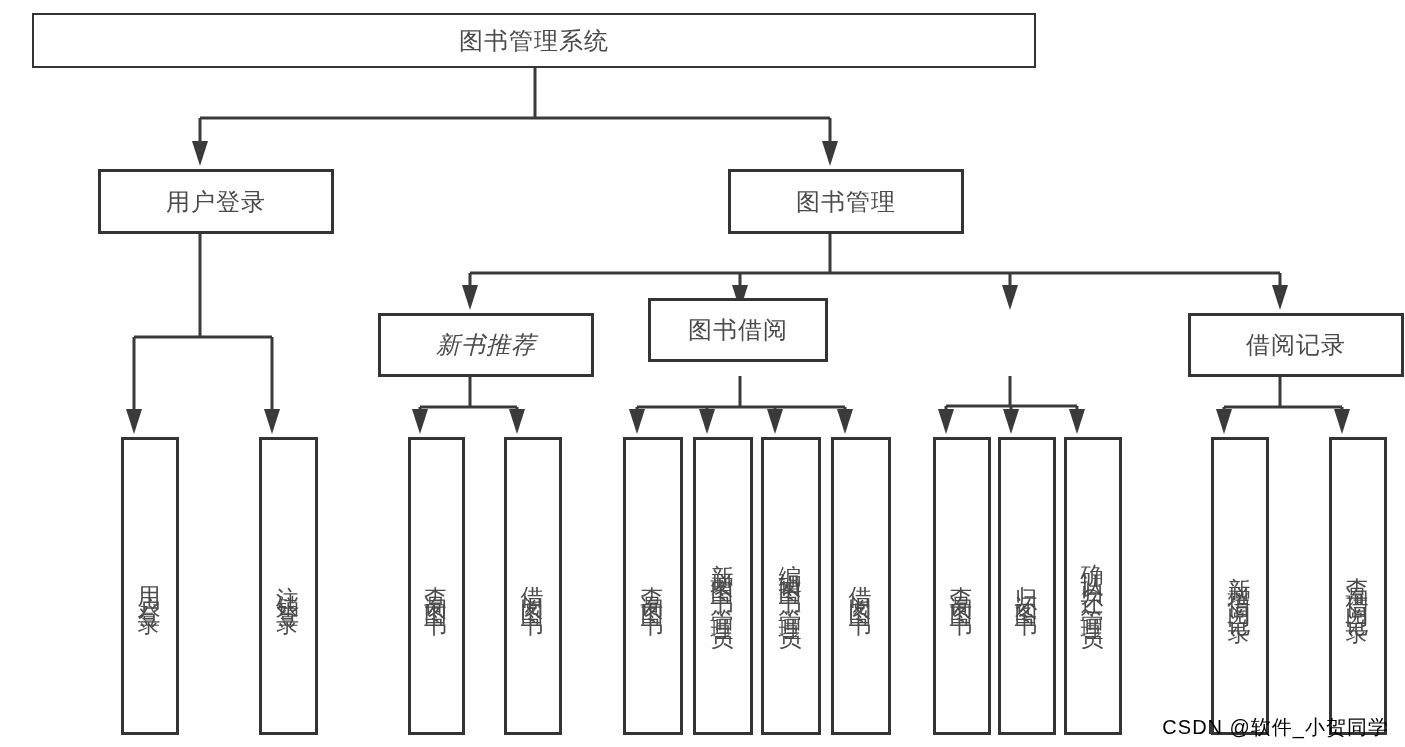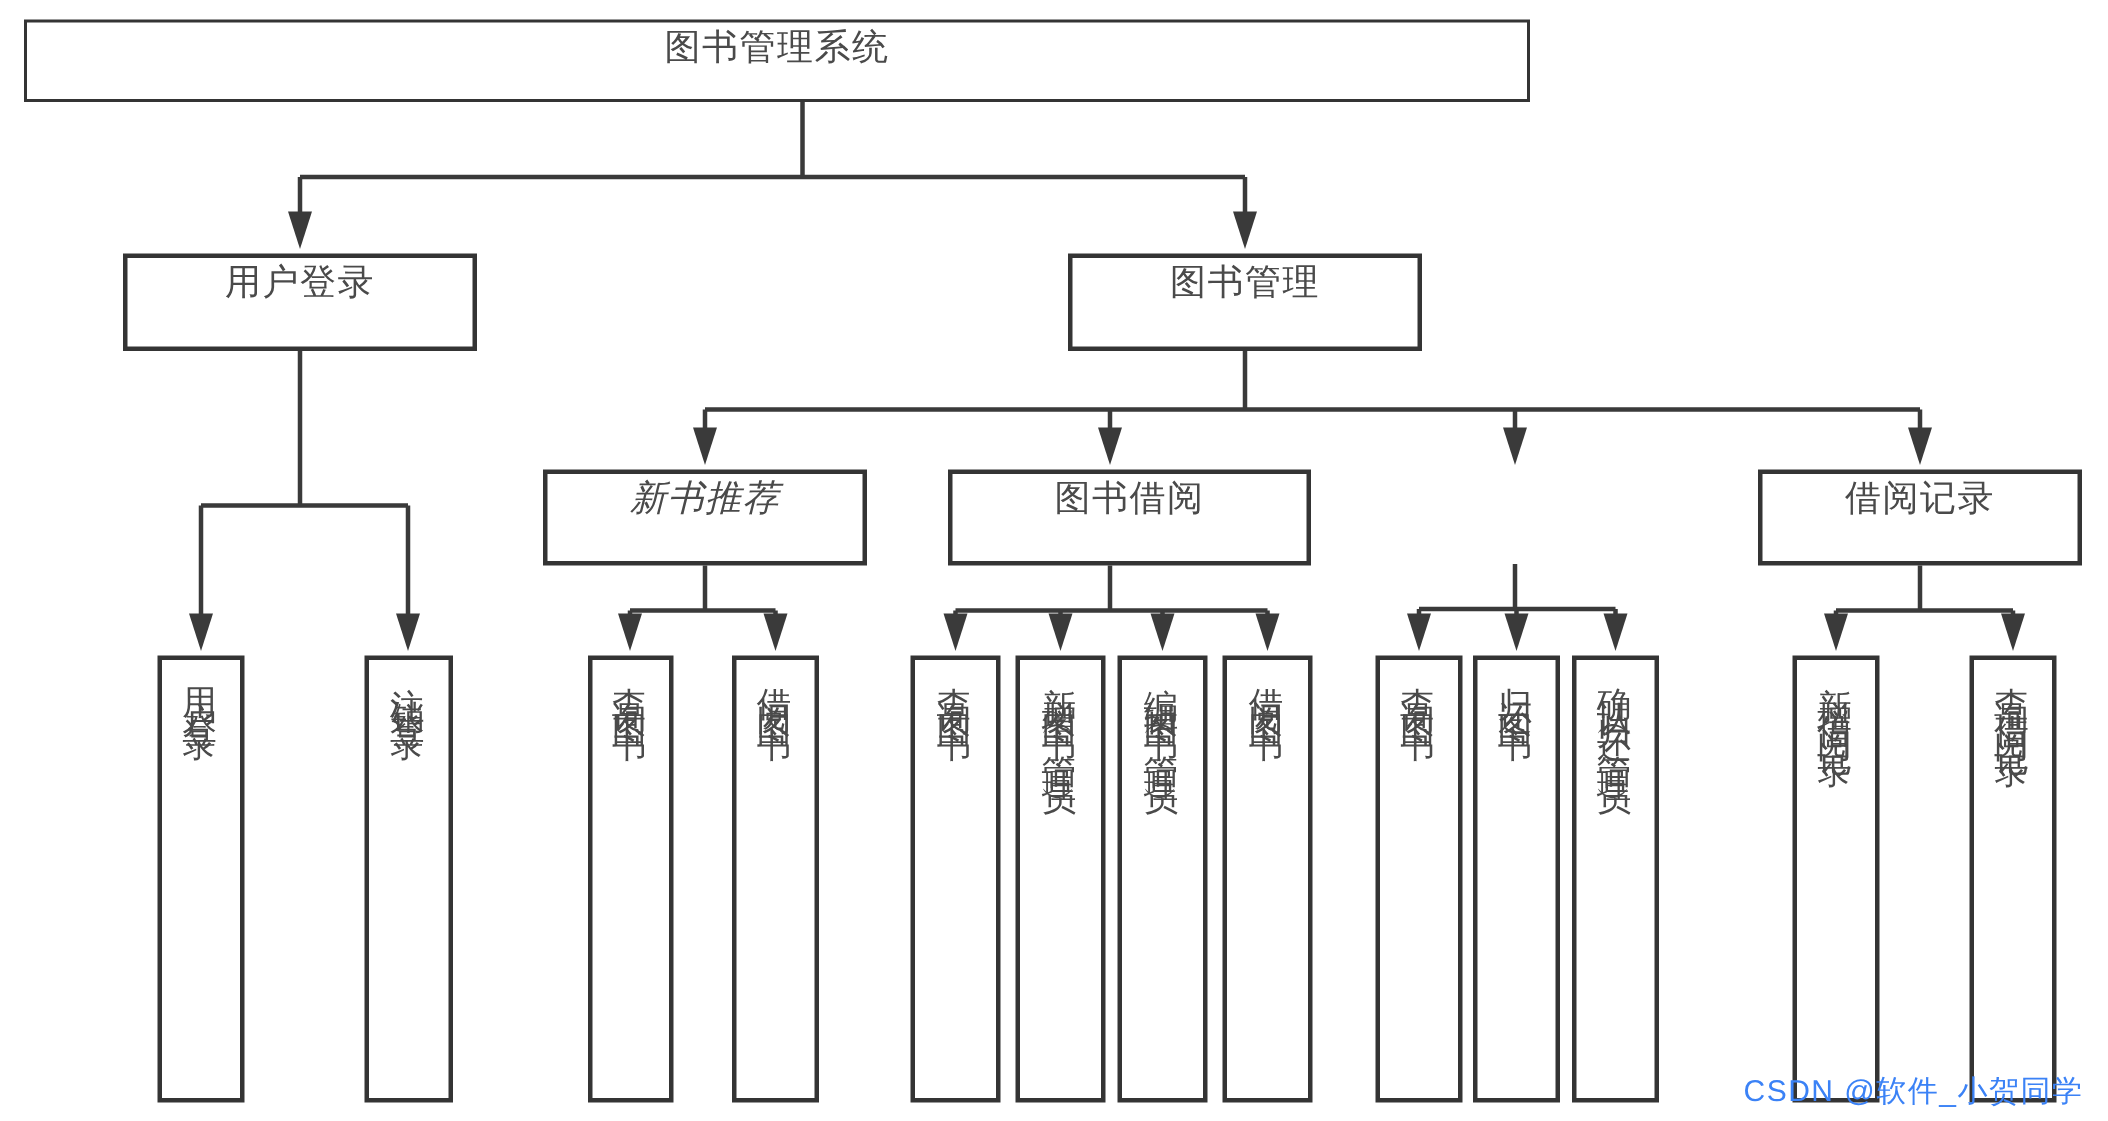--- a/index.html
+++ b/index.html
@@ -18,43 +18,45 @@
     position: absolute; left: 0; top: 0;
     width: 1405px; height: 747px;
     pointer-events: none;
   }
   .node {
     position: absolute;
     background: #ffffff;
     border: 3px solid #343434;
     box-sizing: border-box;
     display: flex;
+    align-items: center;
     justify-content: center;
     color: #4a4a4a;
+    margin-left: 16px;
   }
   .node.root { border-width: 2px; }
   .hlabel {
     font-size: 24px;
     color: #4a4a4a;
     white-space: nowrap;
     letter-spacing: 1px;
   }
   .vlabel {
     writing-mode: vertical-rl;
     font-size: 23px;
     letter-spacing: 9px;
     color: #4a4a4a;
     white-space: nowrap;
   }
   .watermark {
     position: absolute;
     right: 16px;
     top: 714px;
     font-size: 20px;
-    color: #3b82f6;
+    color: #000000;
     letter-spacing: 1px;
     white-space: nowrap;
     z-index: 5;
     text-align: right;
   }
 </style>
 </head>
 <body>
 
 <div id="stage">
@@ -113,21 +115,21 @@
   <div class="node" style="left:82px; top:169px; width:236px; height:65px;">
     <span class="hlabel">用户登录</span>
   </div>
   <div class="node" style="left:712px; top:169px; width:236px; height:65px;">
     <span class="hlabel">图书管理</span>
   </div>
 
   <div class="node" style="left:362px; top:313px; width:216px; height:64px;font-style:italic;">
     <span class="hlabel">新书推荐</span>
   </div>
-  <div class="node" style="left:632px; top:313px; width:242px; height:64px;">
+  <div class="node" style="left:632px; top:298px; width:180px; height:64px;">
     <span class="hlabel">图书借阅</span>
   </div>
   <div class="node" style="left:1172px; top:313px; width:216px; height:64px;">
     <span class="hlabel">借阅记录</span>
   </div>
 
   <div class="node" style="left:105px; top:437px; width:58px; height:298px;">
     <span class="vlabel">用户登录</span>
   </div>
   <div class="node" style="left:243px; top:437px; width:59px; height:298px;">

